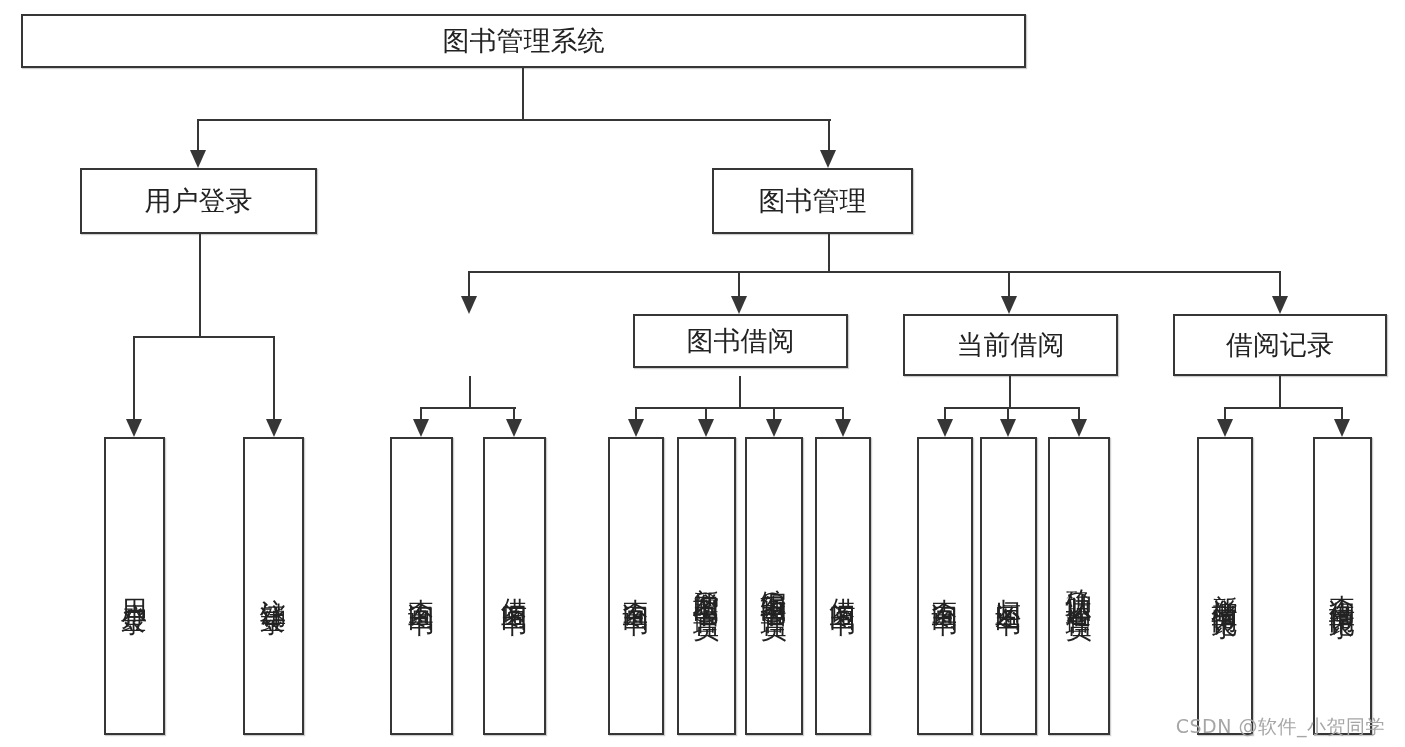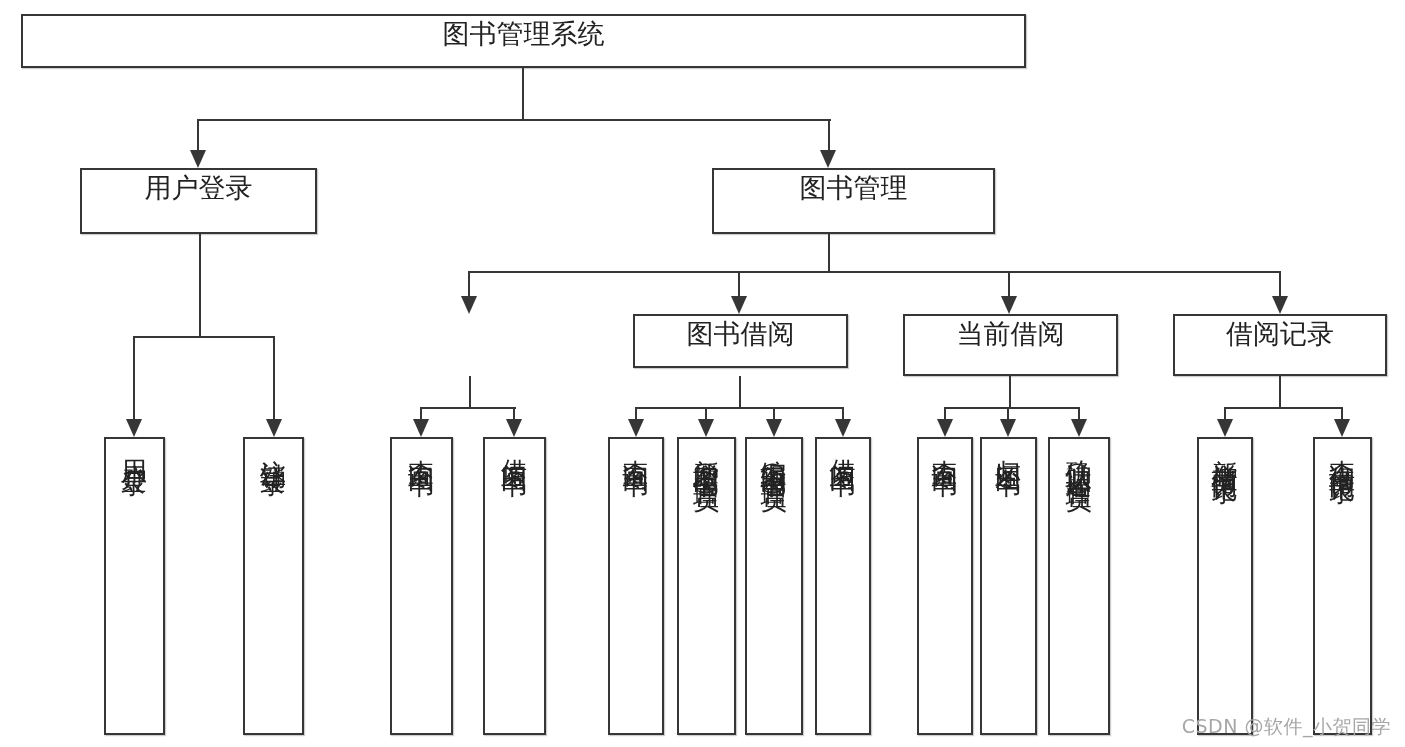--- a/index.html
+++ b/index.html
@@ -17,20 +17,21 @@
     height: 747px;
     background: var(--bg);
     overflow: hidden;
   }
   .node {
     position: absolute;
     background: #ffffff;
     border: 2px solid var(--line);
     box-shadow: 1px 1px 1px rgba(60,60,60,0.25);
     display: flex;
+    align-items: center;
     justify-content: center;
     color: var(--text);
   }
   .node.h span {
     font-size: 27px;
     letter-spacing: 0px;
     white-space: nowrap;
   }
   .node.v span {
     writing-mode: vertical-rl;
@@ -46,21 +47,21 @@
   }
   .ah {
     position: absolute;
     width: 0; height: 0;
     border-left: 8px solid transparent;
     border-right: 8px solid transparent;
     border-top: 18px solid var(--line);
   }
   .watermark {
     position: absolute;
-    right: 14px;
+    right: 20px;
     bottom: 7px;
     font-size: 19px;
     letter-spacing: 0.5px;
     color: var(--watermark);
     z-index: 5;
     white-space: nowrap;
     margin-top: 17px;
   }
 </style>
 </head>
@@ -127,21 +128,21 @@
   <div class="line" style="left:1341px;top:409px;width:2px;height:10px"></div>
   <div class="ah" style="left:1334px;top:419px"></div>
 
   <div class="node h" style="left:21px;top:14px;width:1005px;height:54px">
     <span>图书管理系统</span>
   </div>
 
   <div class="node h" style="left:80px;top:168px;width:237px;height:66px">
     <span>用户登录</span>
   </div>
-  <div class="node h" style="left:712px;top:168px;width:283px;height:66px">
+  <div class="node h" style="left:712px;top:168px;width:201px;height:66px">
     <span>图书管理</span>
   </div>
 
   <div class="node h" style="left:633px;top:314px;width:215px;height:54px">
     <span>图书借阅</span>
   </div>
   <div class="node h" style="left:1173px;top:314px;width:214px;height:62px">
     <span>借阅记录</span>
   </div>
   <div class="node h" style="left:903px;top:314px;width:215px;height:62px">

